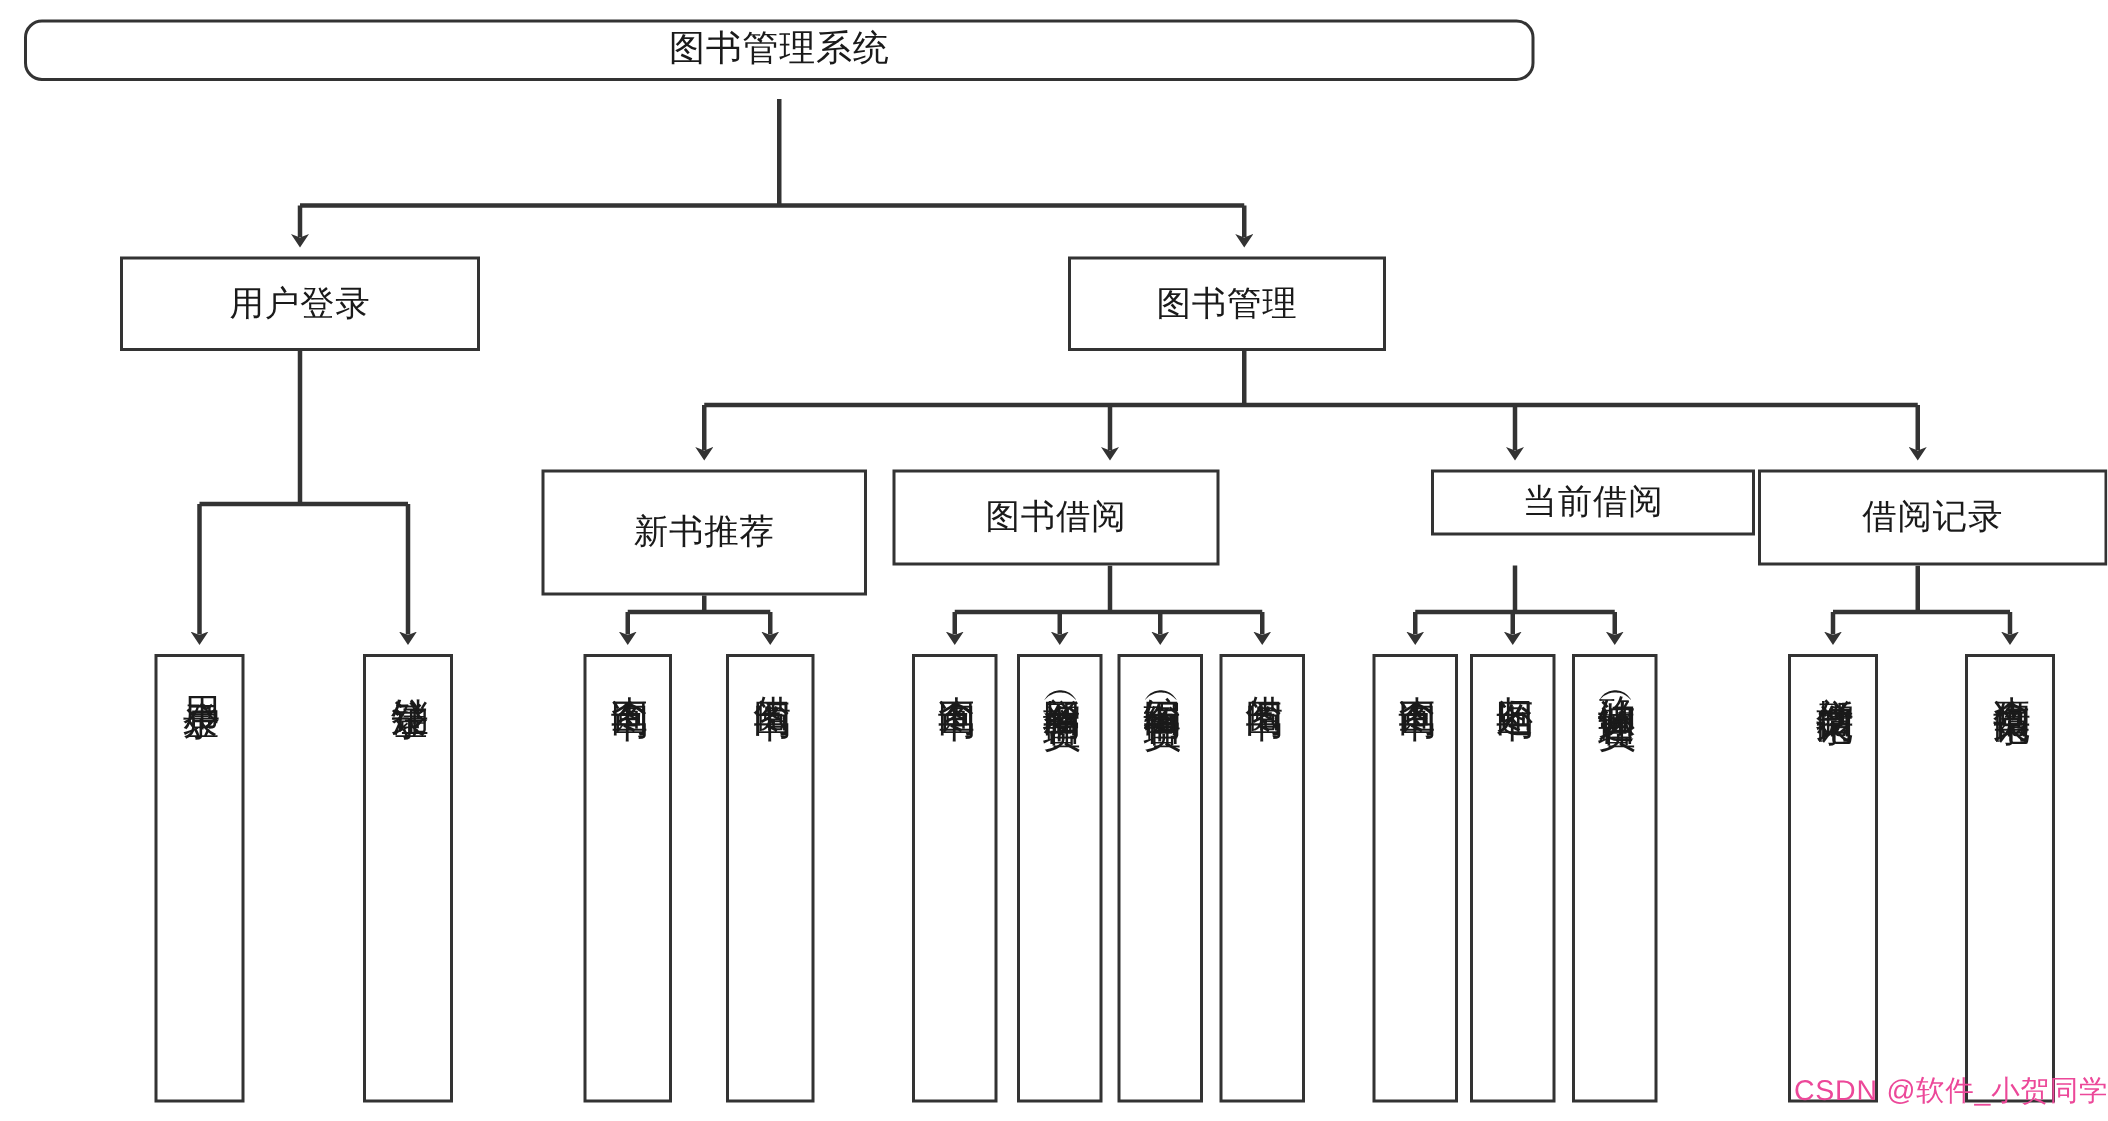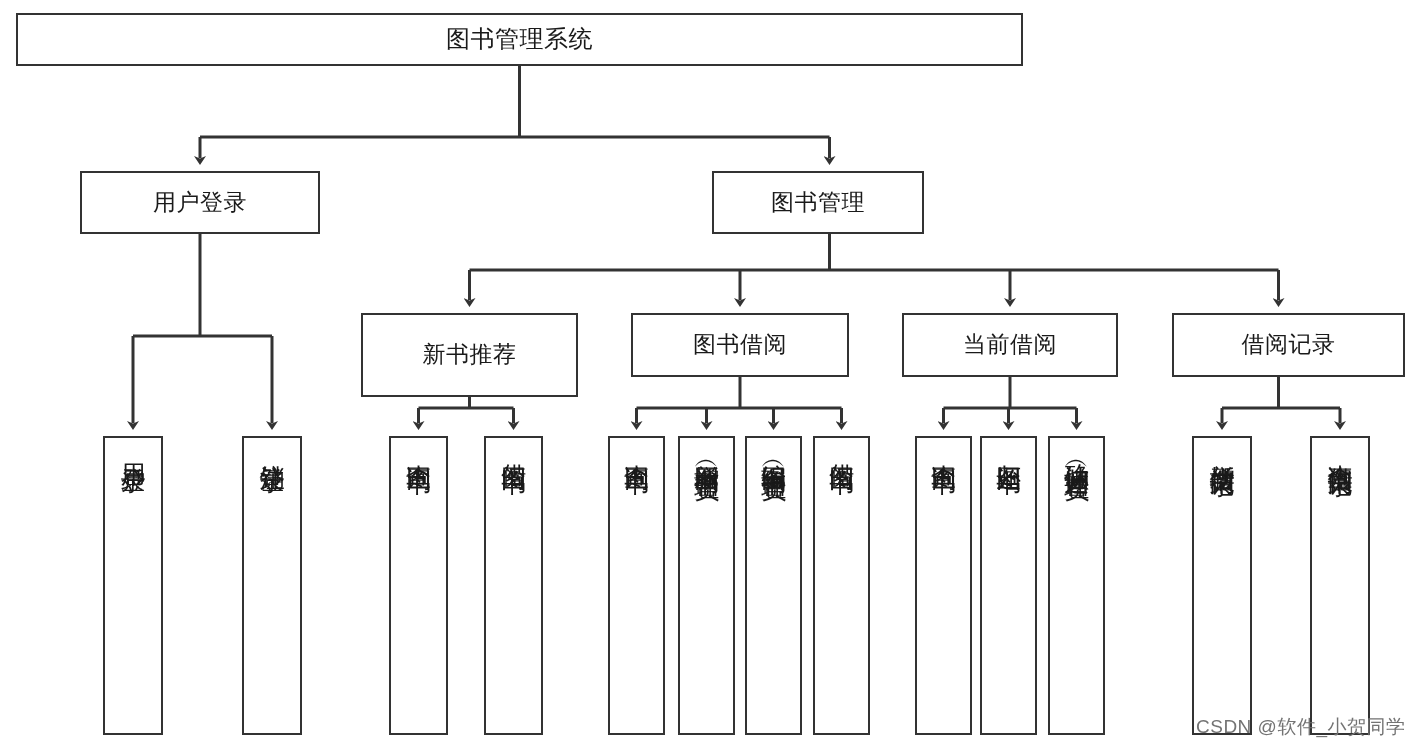--- a/index.html
+++ b/index.html
@@ -58,21 +58,21 @@
   .node.vert .node-label {
     writing-mode: vertical-rl;
     text-orientation: upright;
     font-size: 25px;
     line-height: 1.02;
     letter-spacing: 2px;
     white-space: nowrap;
   }
   .watermark {
     position: absolute;
-    color: #737373;
+    color: #ec4899;
     font-size: 19px;
     white-space: nowrap;
     letter-spacing: 0.5px;
   }
 </style>
 </head>
 <body>
 
 <div id="diagram-root">
 
@@ -113,36 +113,36 @@
         <path d="M1008.5,408 L1008.5,423" marker-end="url(#arrowhead)"></path>
         <path d="M1076.5,408 L1076.5,423" marker-end="url(#arrowhead)"></path>
         <path d="M1278.5,377 L1278.5,408"></path>
         <path d="M1222,408 L1340,408"></path>
         <path d="M1222,408 L1222,423" marker-end="url(#arrowhead)"></path>
         <path d="M1340,408 L1340,423" marker-end="url(#arrowhead)"></path>
       </g>
   </svg>
 
   <div id="node-group">
-      <div class="node horiz root" style="left: 16px; top: 13px; width: 1007px; height: 53px;">
+      <div class="node horiz root" style="left: 16px; top: 13px; width: 1007px; height: 41px; border-radius: 12px;">
         <span class="node-label">图书管理系统</span>
       </div>
       <div class="node horiz" style="left: 80px; top: 171px; width: 240px; height: 63px;">
         <span class="node-label">用户登录</span>
       </div>
       <div class="node horiz" style="left: 712px; top: 171px; width: 212px; height: 63px;">
         <span class="node-label">图书管理</span>
       </div>
       <div class="node horiz" style="left: 361px; top: 313px; width: 217px; height: 84px;">
         <span class="node-label">新书推荐</span>
       </div>
-      <div class="node horiz" style="left: 631px; top: 313px; width: 218px; height: 64px;">
+      <div class="node horiz" style="left: 595px; top: 313px; width: 218px; height: 64px;">
         <span class="node-label">图书借阅</span>
       </div>
-      <div class="node horiz" style="left: 902px; top: 313px; width: 216px; height: 64px;">
+      <div class="node horiz" style="left: 954px; top: 313px; width: 216px; height: 44px;">
         <span class="node-label">当前借阅</span>
       </div>
       <div class="node horiz" style="left: 1172px; top: 313px; width: 233px; height: 64px;">
         <span class="node-label">借阅记录</span>
       </div>
       <div class="node vert" style="left: 103px; top: 436px; width: 60px; height: 299px;">
         <span class="node-label">用户登录</span>
       </div>
       <div class="node vert" style="left: 242px; top: 436px; width: 60px; height: 299px;">
         <span class="node-label">注销登录</span>

